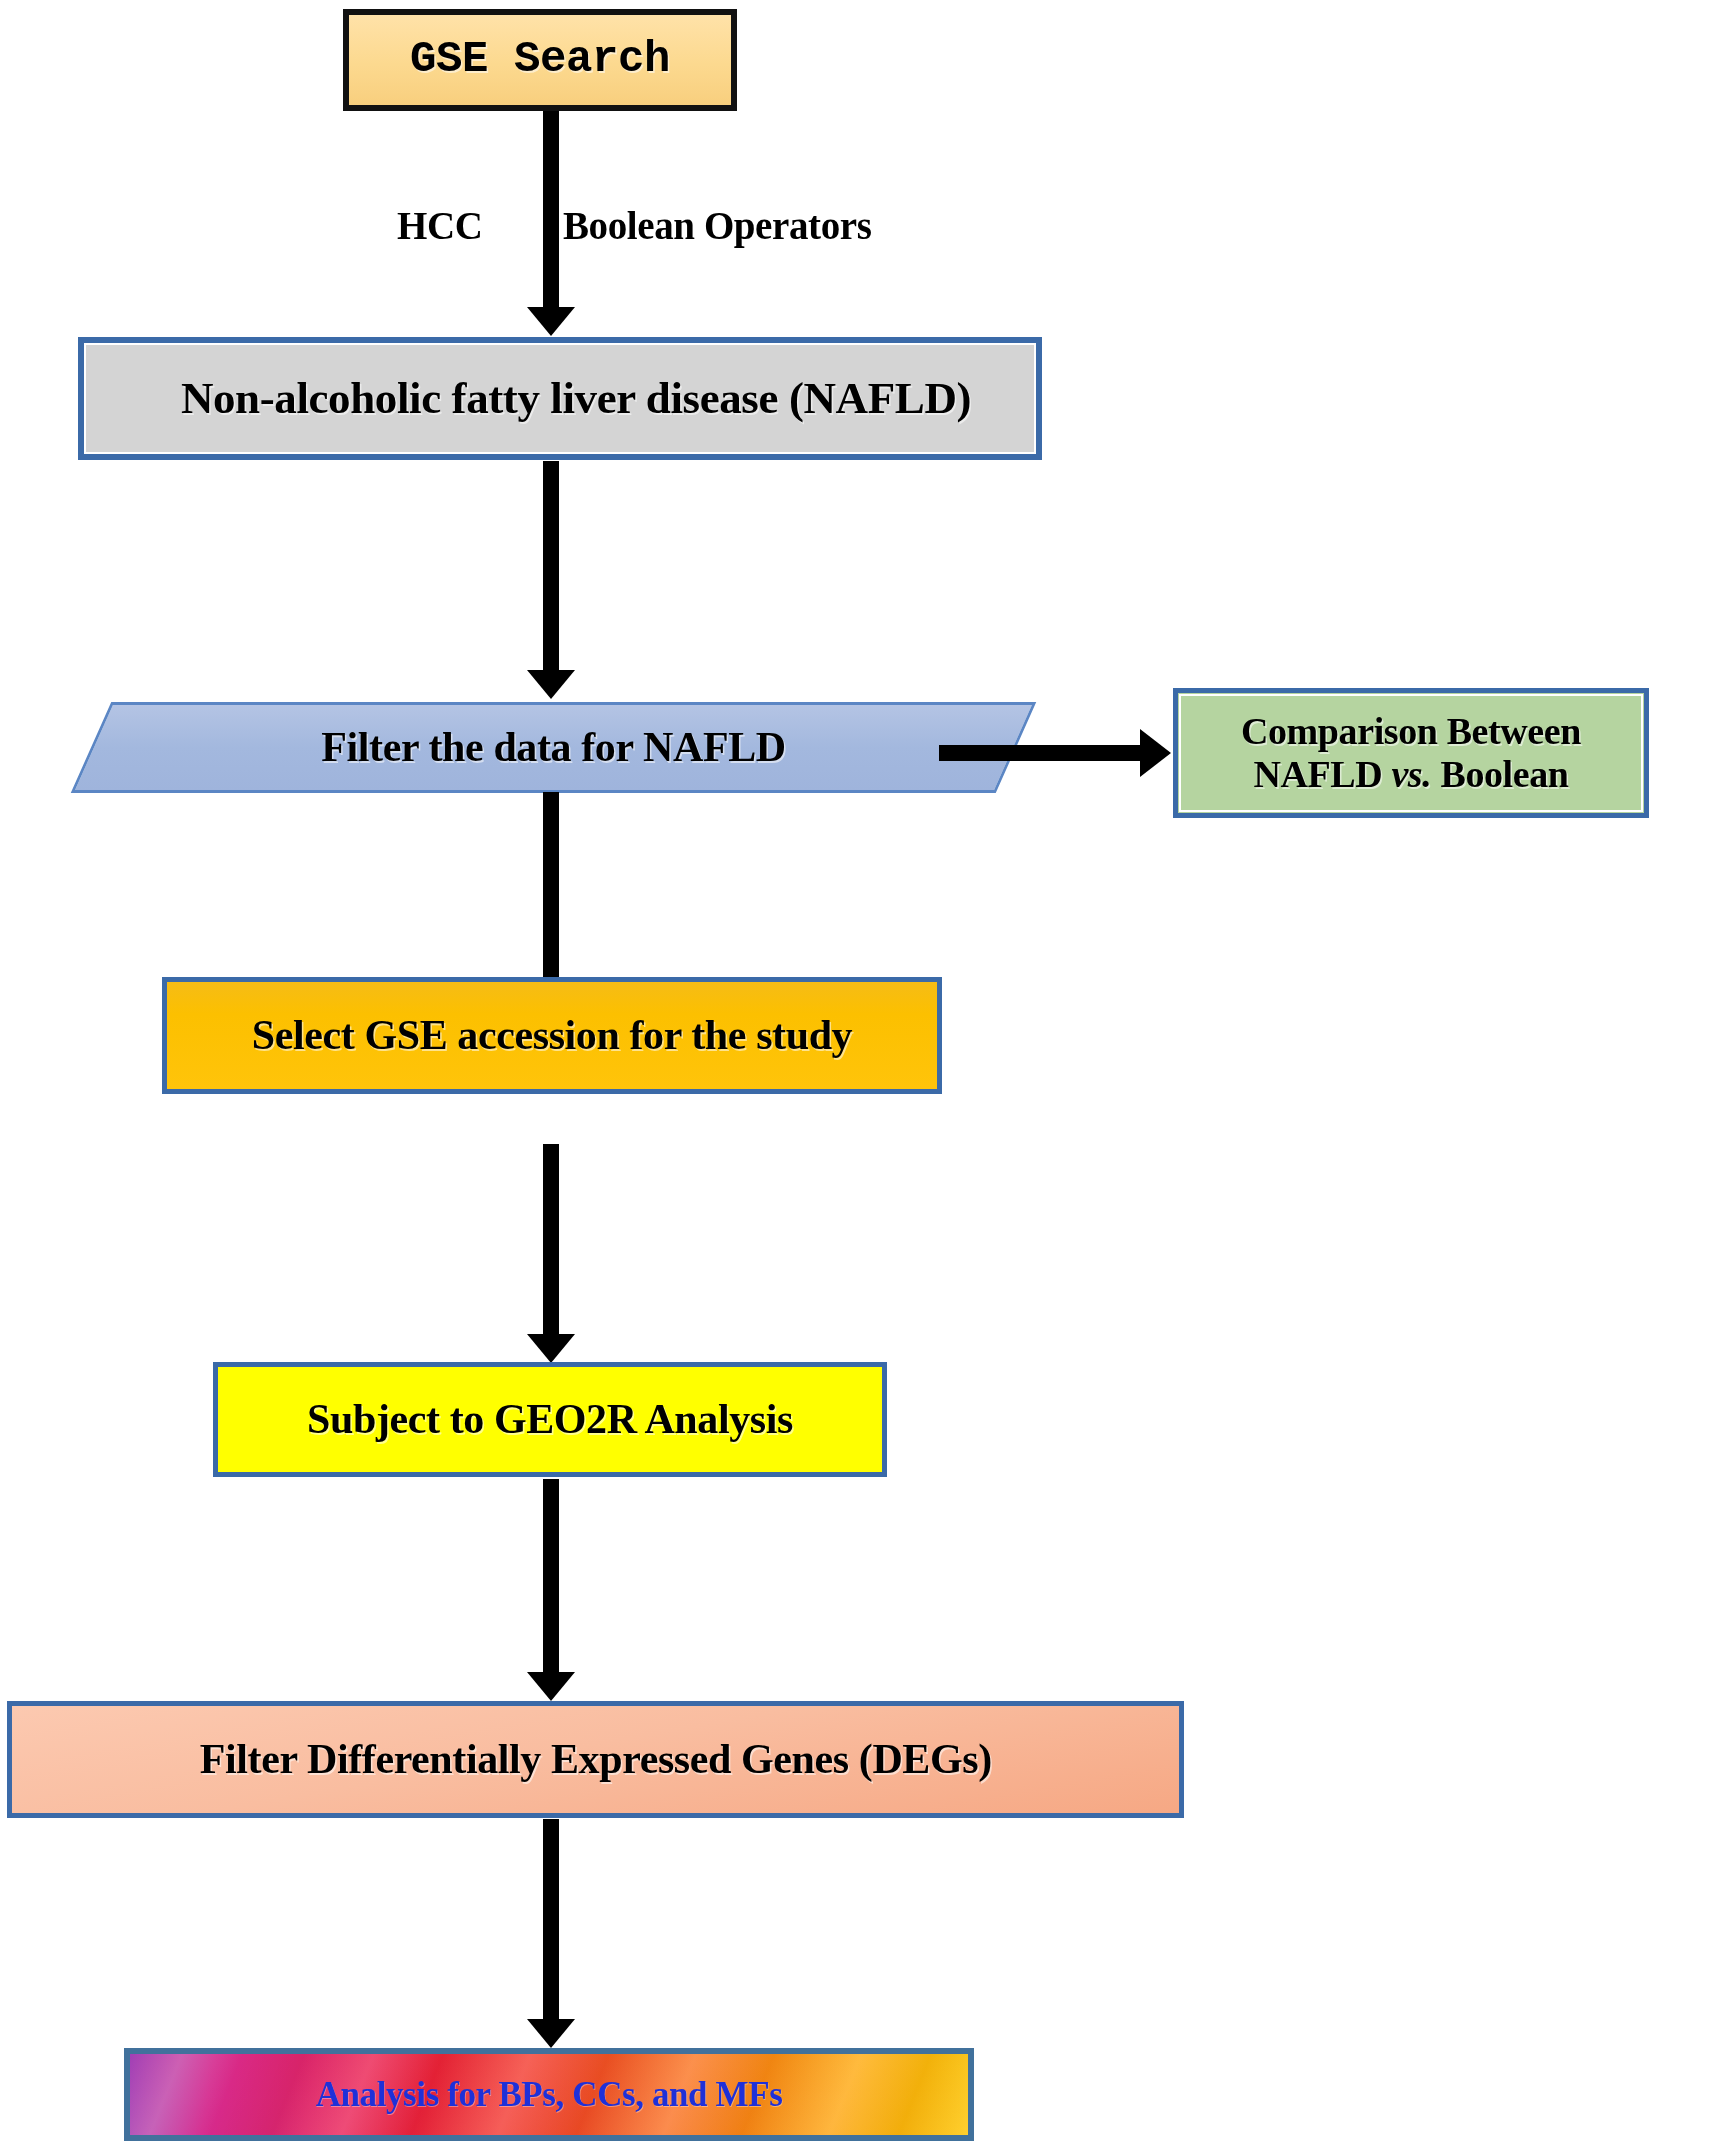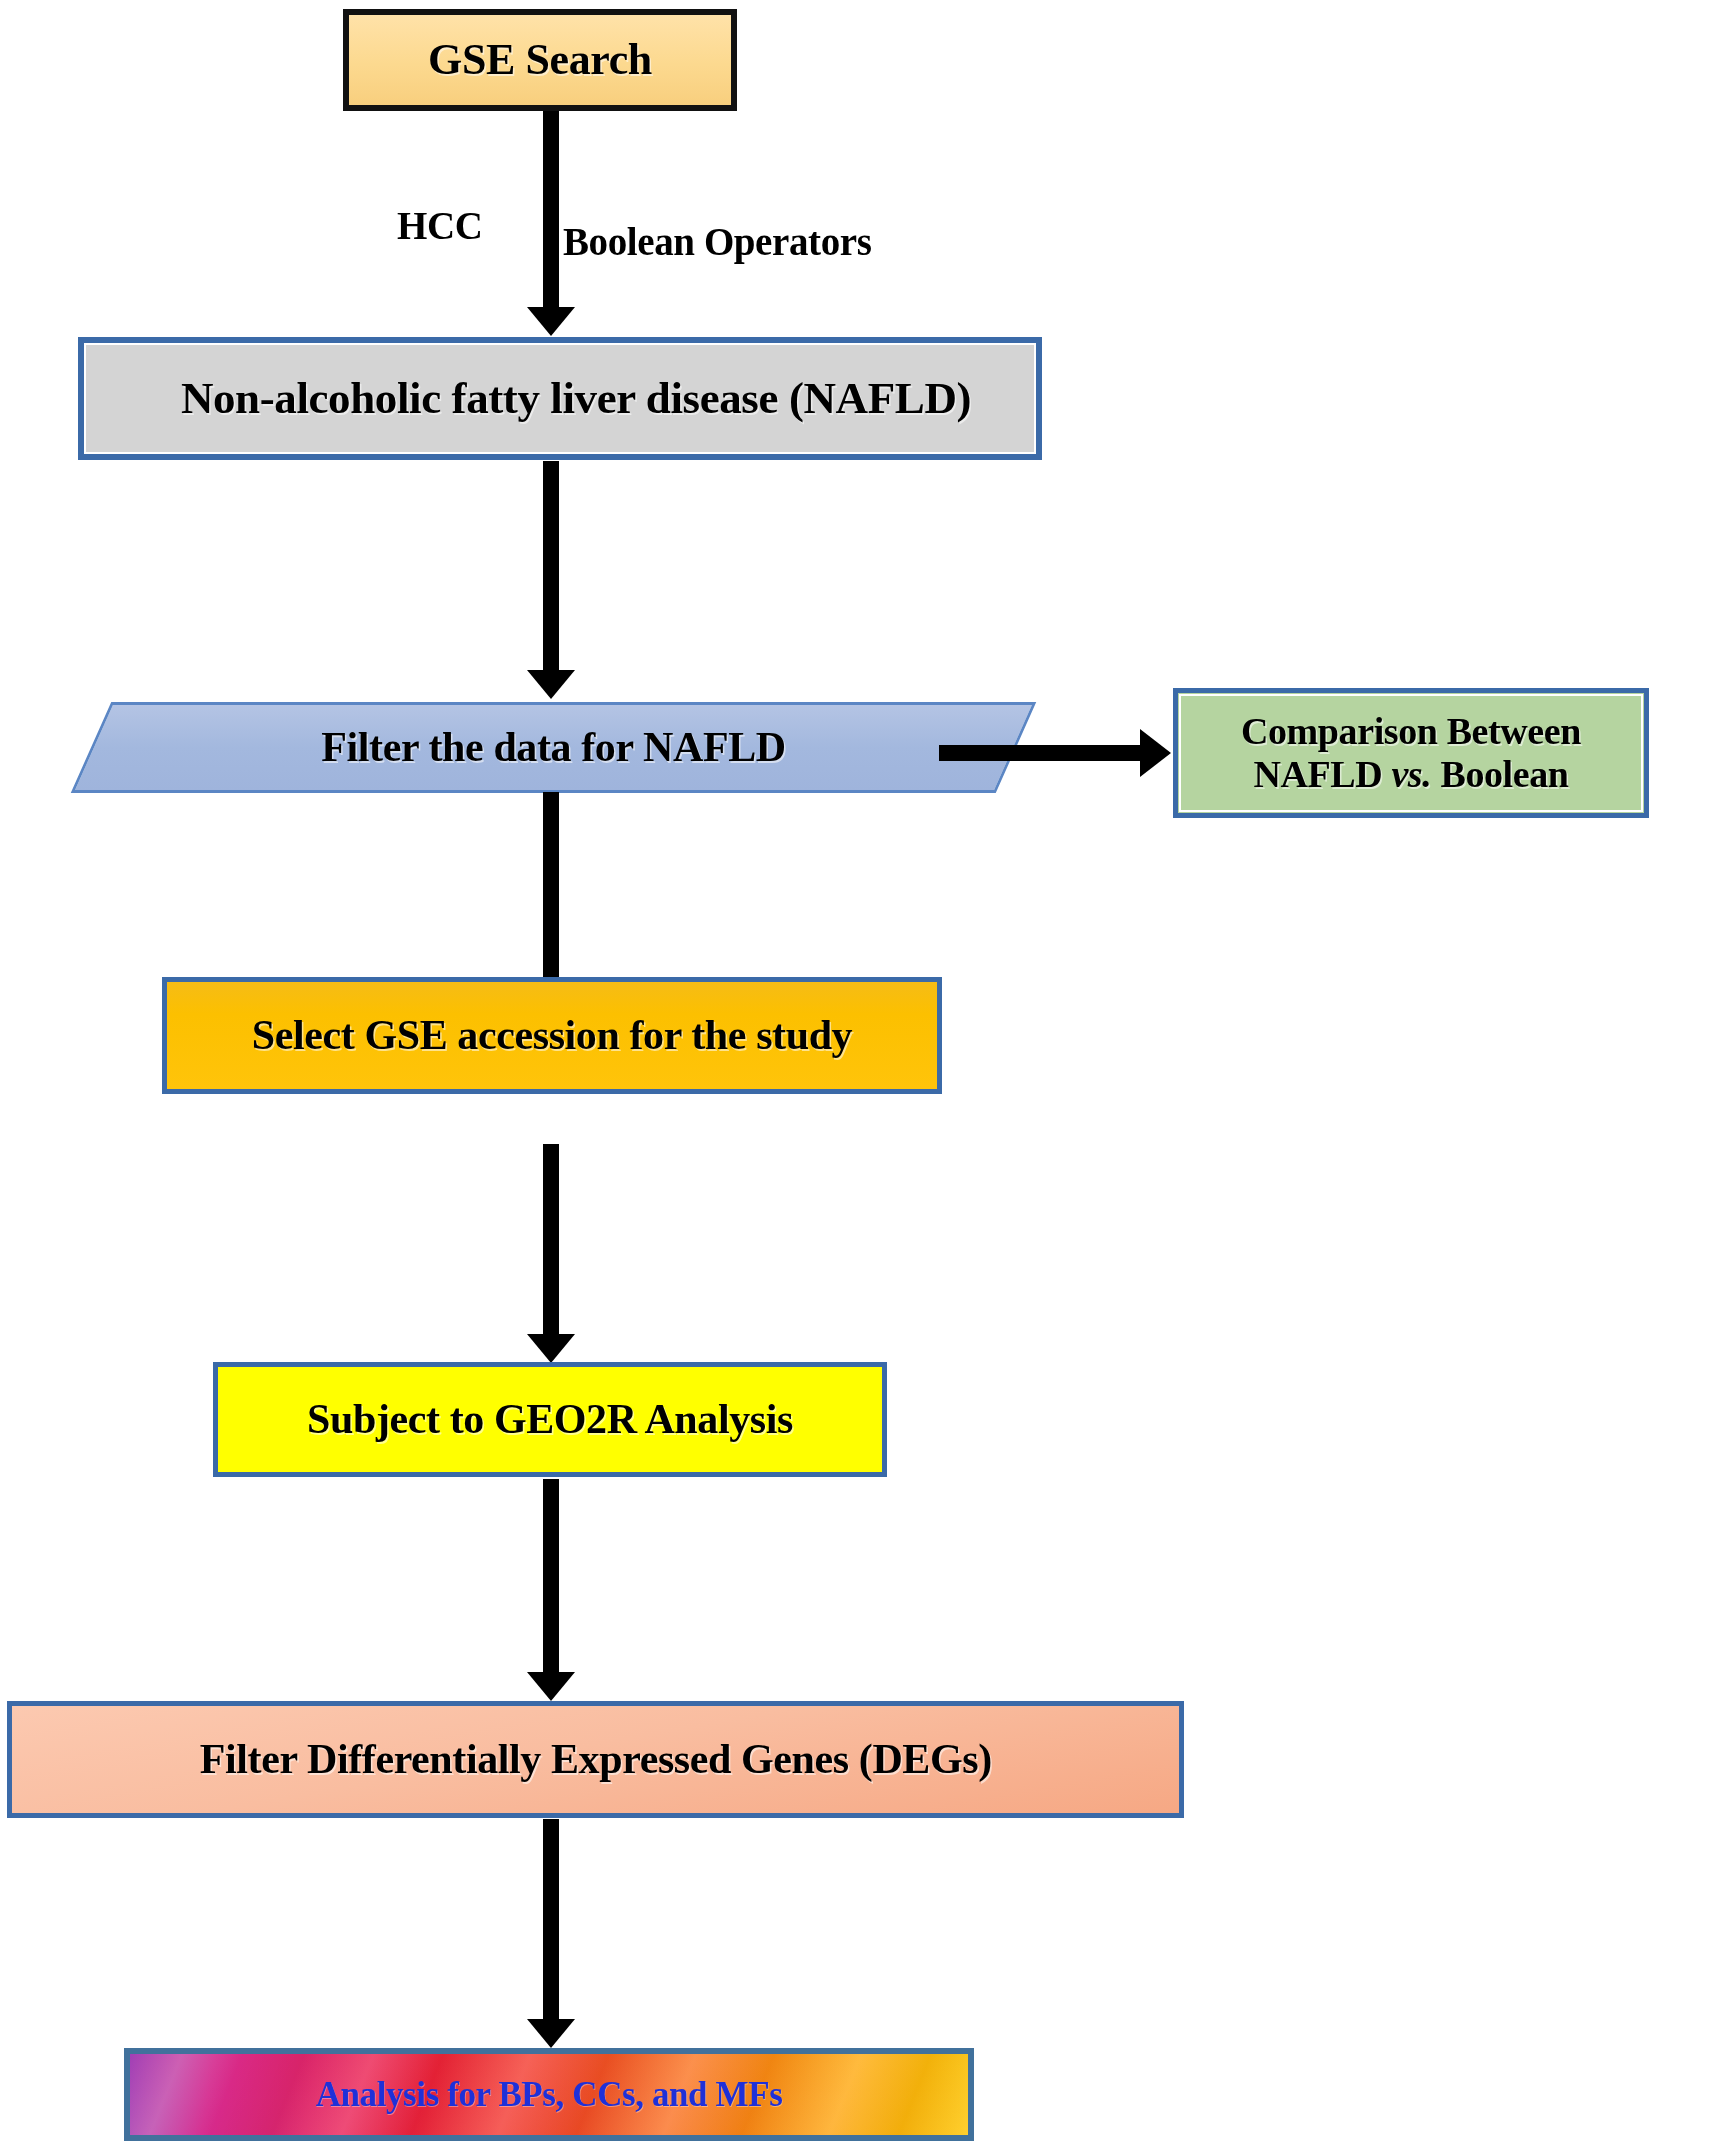--- a/index.html
+++ b/index.html
@@ -42,20 +42,21 @@
 
   
   #node-gse-search {
     left: 343px;
     top: 8.8px;
     width: 394px;
     height: 102px;
     background: linear-gradient(180deg,#ffe2a8 0%, #fcd98f 55%, #f8cf7e 100%);
     border: 6.6px solid #111111;
     font-size: 44px;
+    font-family: Liberation Mono, monospace;
   }
 
   
   #node-nafld {
     left: 78px;
     top: 337px;
     width: 964px;
     height: 123px;
     background: #d4d4d4;
     border: 6.6px solid #3b6aa8;
@@ -232,21 +233,21 @@
 <body>
 
 <div id="canvas">
 
   <div class="node" id="node-gse-search">
     <span class="label">GSE Search</span>
   </div>
 
   <div class="arrow-v" style="left:543px; top:111px; height:197px;"></div>
   <div class="edge-label" style="left:397px; top:203px;">HCC</div>
-  <div class="edge-label" style="left:563px; top:203px;margin-top:16px;">Boolean Operators</div>
+  <div class="edge-label" style="left:563px; top:203px;">Boolean Operators</div>
 
   <div class="node" id="node-nafld">
     <span class="label">Non-alcoholic fatty liver disease (NAFLD)</span>
   </div>
 
   <div class="arrow-v" style="left:543px; top:461px; height:210px;"></div>
 
   <div class="node" id="node-filter-nafld">
     <span class="para-shape"></span>
     <span class="label">Filter the data for NAFLD</span>

